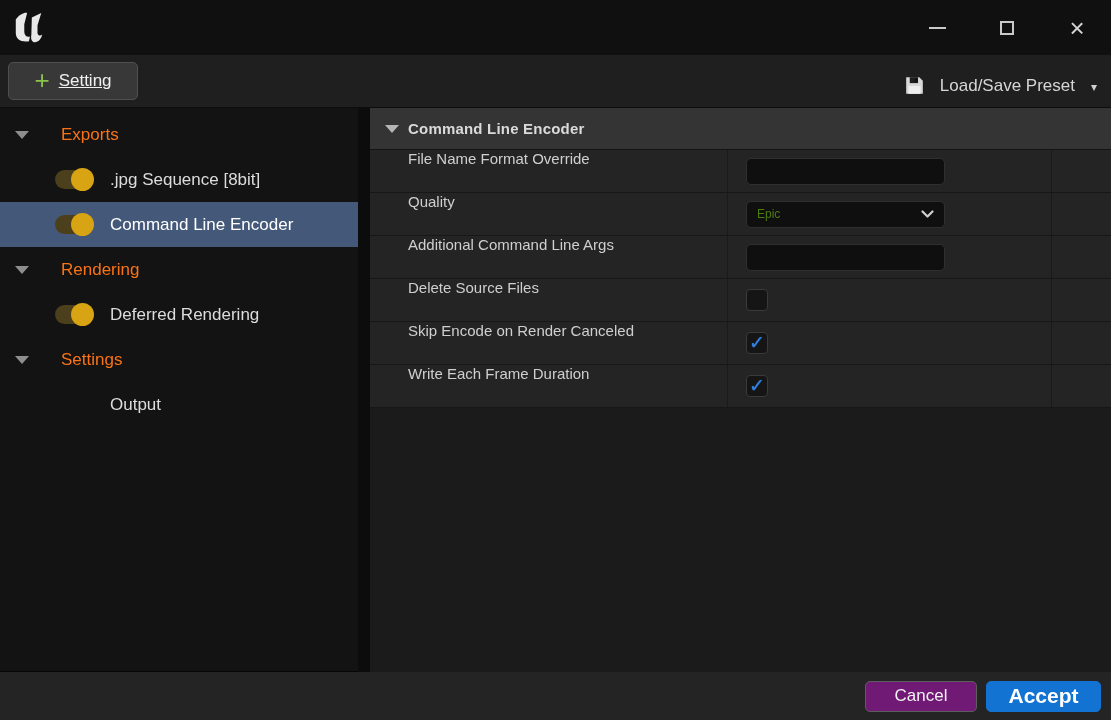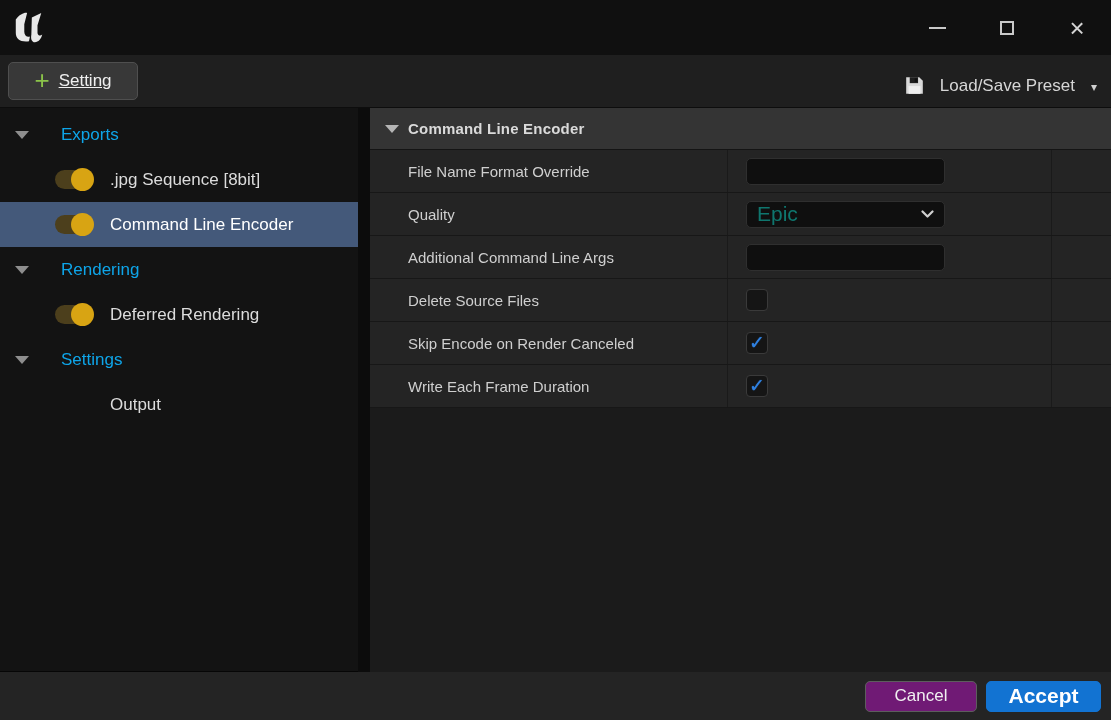--- a/index.html
+++ b/index.html
@@ -72,21 +72,21 @@
     height: 45px; display: flex; align-items: center;
     cursor: pointer; position: relative;
   }
   .side-row.selected { background: #44597a; }
   .tri {
     width: 0; height: 0;
     border-left: 7px solid transparent; border-right: 7px solid transparent;
     border-top: 8px solid #8e8e8e;
   }
   .side-row .tri { position: absolute; left: 15px; }
-  .cat-label { margin-left: 61px; color: #0ea5e9; font-size: 17px; }
+  .cat-label { margin-left: 61px; color: #f97316; font-size: 17px; }
   .side-row .toggle { position: absolute; left: 55px; }
   .setting-label { margin-left: 110px; color: #dcdcdc; font-size: 17px; }
   .side-row.selected .setting-label { color: #ffffff; }
 
   
   .toggle { width: 37px; height: 19px; border-radius: 10px; background: #4c3f1c; position: relative; }
   .toggle .knob {
     position: absolute; right: -2px; top: -2px;
     width: 23px; height: 23px; border-radius: 50%;
     background: #d8a413;
@@ -103,42 +103,42 @@
   }
   .main-header .tri { position: absolute; left: 15px; border-top-color: #b5b5b5; }
   .main-header-title { margin-left: 38px; color: #dadada; font-size: 15px; font-weight: bold; letter-spacing: 0.2px; }
 
   .prop-row {
     height: 43px; background: #242424; border-bottom: 1px solid #171717;
     display: flex; align-items: stretch;
   }
   .cell-label {
     width: 358px; border-right: 1px solid #1a1a1a;
-    display: flex; align-items: center;
+    display: flex; align-items: flex-start;
   }
   .cell-label span { margin-left: 38px; color: #cfcfcf; font-size: 15px; }
   .cell-control {
     width: 324px; border-right: 1px solid #1a1a1a;
     display: flex; align-items: center; padding-left: 18px;
   }
   .cell-spacer { flex: 1; }
 
   .text-input {
     width: 199px; height: 27px;
     background: #0f0f0f; border: 1px solid #2f2f2f; border-radius: 5px;
     color: #e6e6e6; font-size: 14px; padding: 0 8px; outline: none;
     font-family: "Liberation Sans", sans-serif;
   }
   .dropdown {
     width: 199px; height: 27px;
     background: #0f0f0f; border: 1px solid #2f2f2f; border-radius: 5px;
     display: flex; align-items: center; justify-content: space-between;
     padding: 0 10px; cursor: pointer;
   }
-  .dropdown-value { color: #0f766e; font-size: 21px; }
+  .dropdown-value { color: #4d7c0f; font-size: 12px; }
   .checkbox {
     width: 22px; height: 22px;
     background: #151515; border: 1px solid #3a3a3a; border-radius: 4px;
     display: flex; align-items: center; justify-content: center;
     cursor: pointer;
   }
   .checkbox .check { color: #2f80e0; font-size: 19px; font-weight: bold; line-height: 1; margin-top: -2px; text-shadow: 0 0 1px #2f80e0; }
 
   
   .footer {

